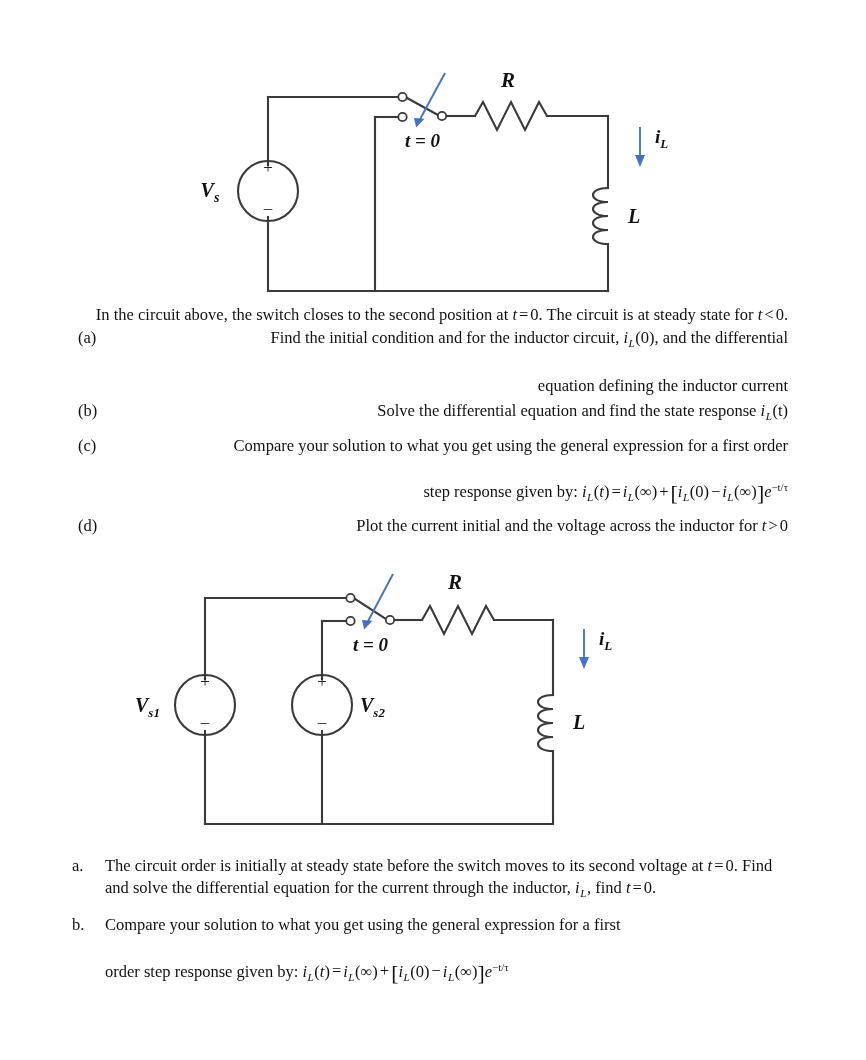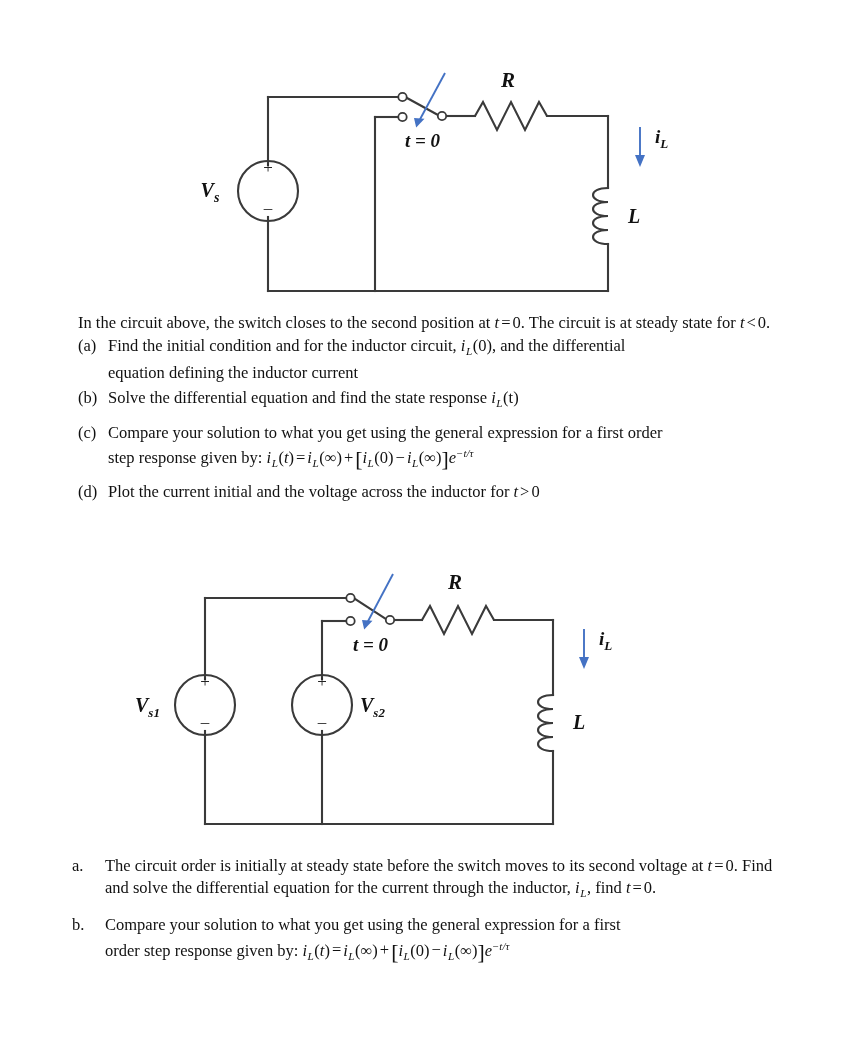--- a/index.html
+++ b/index.html
@@ -52,41 +52,40 @@
     margin-bottom: 1px;
   }
   .list-item .marker {
     position: absolute;
     left: 0;
     top: 0;
   }
   .sub-line {
     display: block;
     padding-left: 0px;
-    margin-top: 0;
+    margin-top: 21px;
   }
 
   
   .mi {
     font-style: italic;
     font-family: "Liberation Serif", "DejaVu Serif", serif;
   }
   .mn { font-style: normal; }
   .mo { font-style: normal; padding: 0 2px; }
   .sub {
     font-size: 0.68em;
     font-style: italic;
     vertical-align: -0.38em;
     padding-left: 0.5px;
     padding-right: 0.5px;
   }
   .sup {
     font-size: 0.66em;
     vertical-align: 0.52em;
-    font-style: italic;
   }
   .brk { font-size: 1.32em; vertical-align: -0.15em; font-style: normal; }
 
   
   .prose2 .list-item { padding-left: 33px; }
 </style>
 </head>
 <body>
 
 <div class="page">
@@ -148,21 +147,21 @@
       </text>
       <text x="358" y="32" font-family="Liberation Serif, serif" font-size="21" font-weight="bold" font-style="italic" fill="#111" text-anchor="middle">R</text>
       <text x="478" y="168" font-family="Liberation Serif, serif" font-size="20" font-weight="bold" font-style="italic" fill="#111">L</text>
       <text x="505" y="88" font-family="Liberation Serif, serif" font-size="19" font-weight="bold" font-style="italic" fill="#111">
         <tspan>i</tspan><tspan dy="5" font-size="13">L</tspan>
       </text>
       <text x="255" y="92" font-family="Liberation Serif, serif" font-size="19" font-weight="bold" font-style="italic" fill="#111">t = 0</text>
     </svg>
   </div>
 
-  <div class="prose" style="left:78px; top:312px; width:710px;">
+  <div class="prose" style="left:78px; top:304px; width:710px;text-align:right;">
 
     <p class="para">
       <span>In the circuit above, the switch closes to the second position at </span><span class="mi">t</span><span class="mo">=</span><span class="mn">0</span><span>. The circuit is at</span>
       <span>steady state for </span><span class="mi">t</span><span class="mo">&lt;</span><span class="mn">0</span><span>.</span>
     </p>
 
     <ul class="list">
 
       <li class="list-item">
         <span class="marker">(a)</span>

